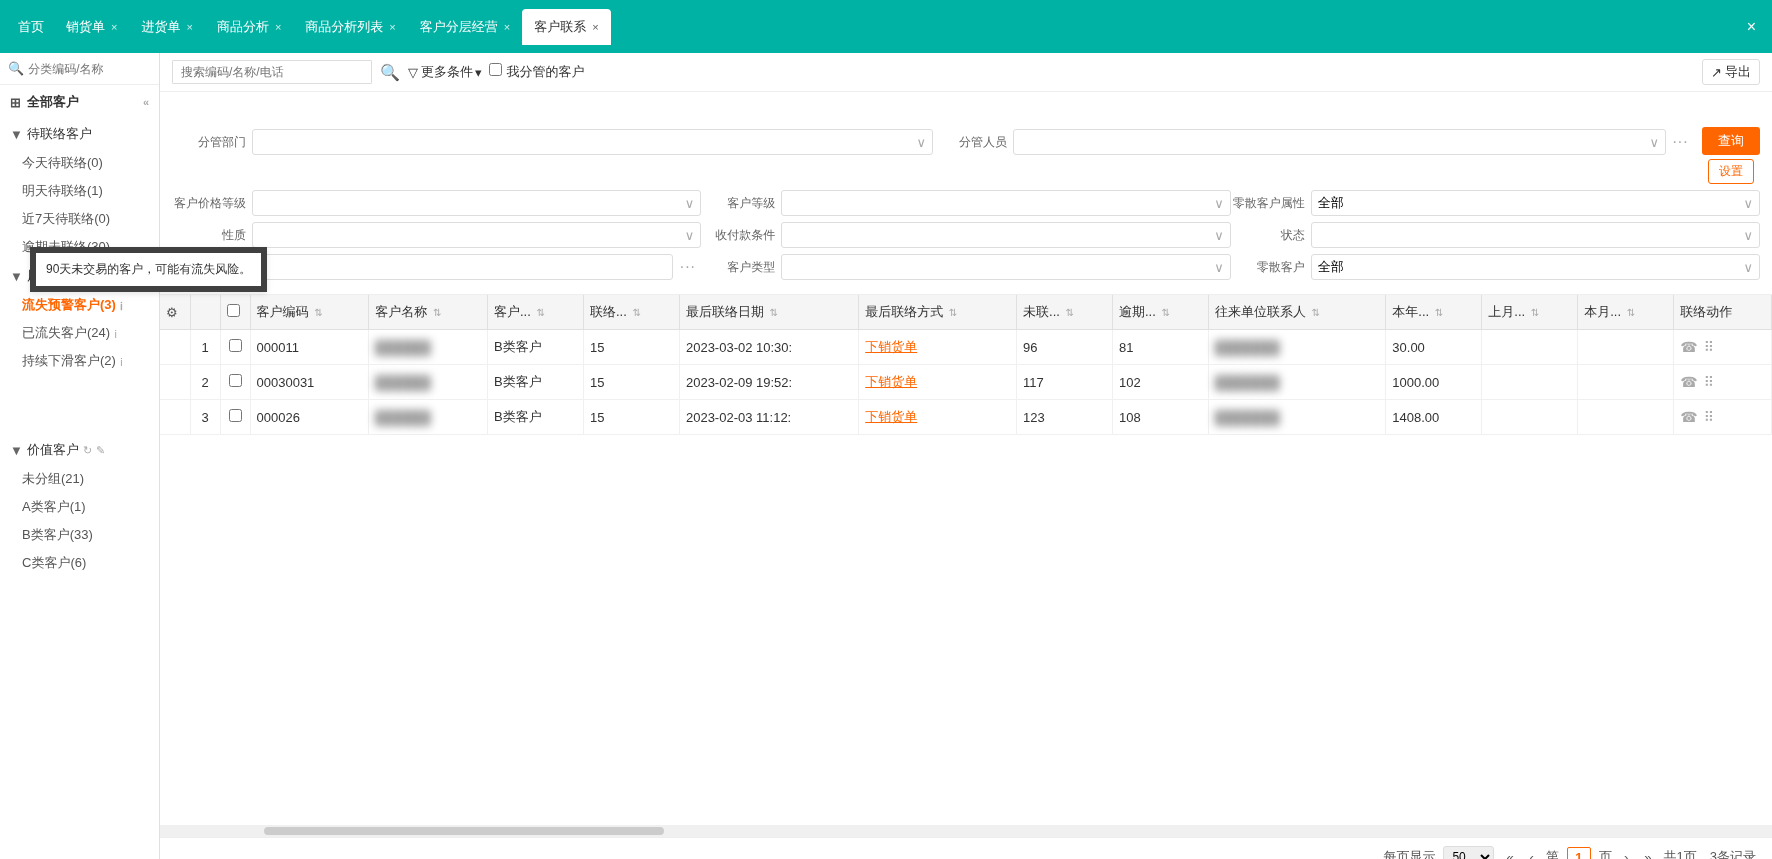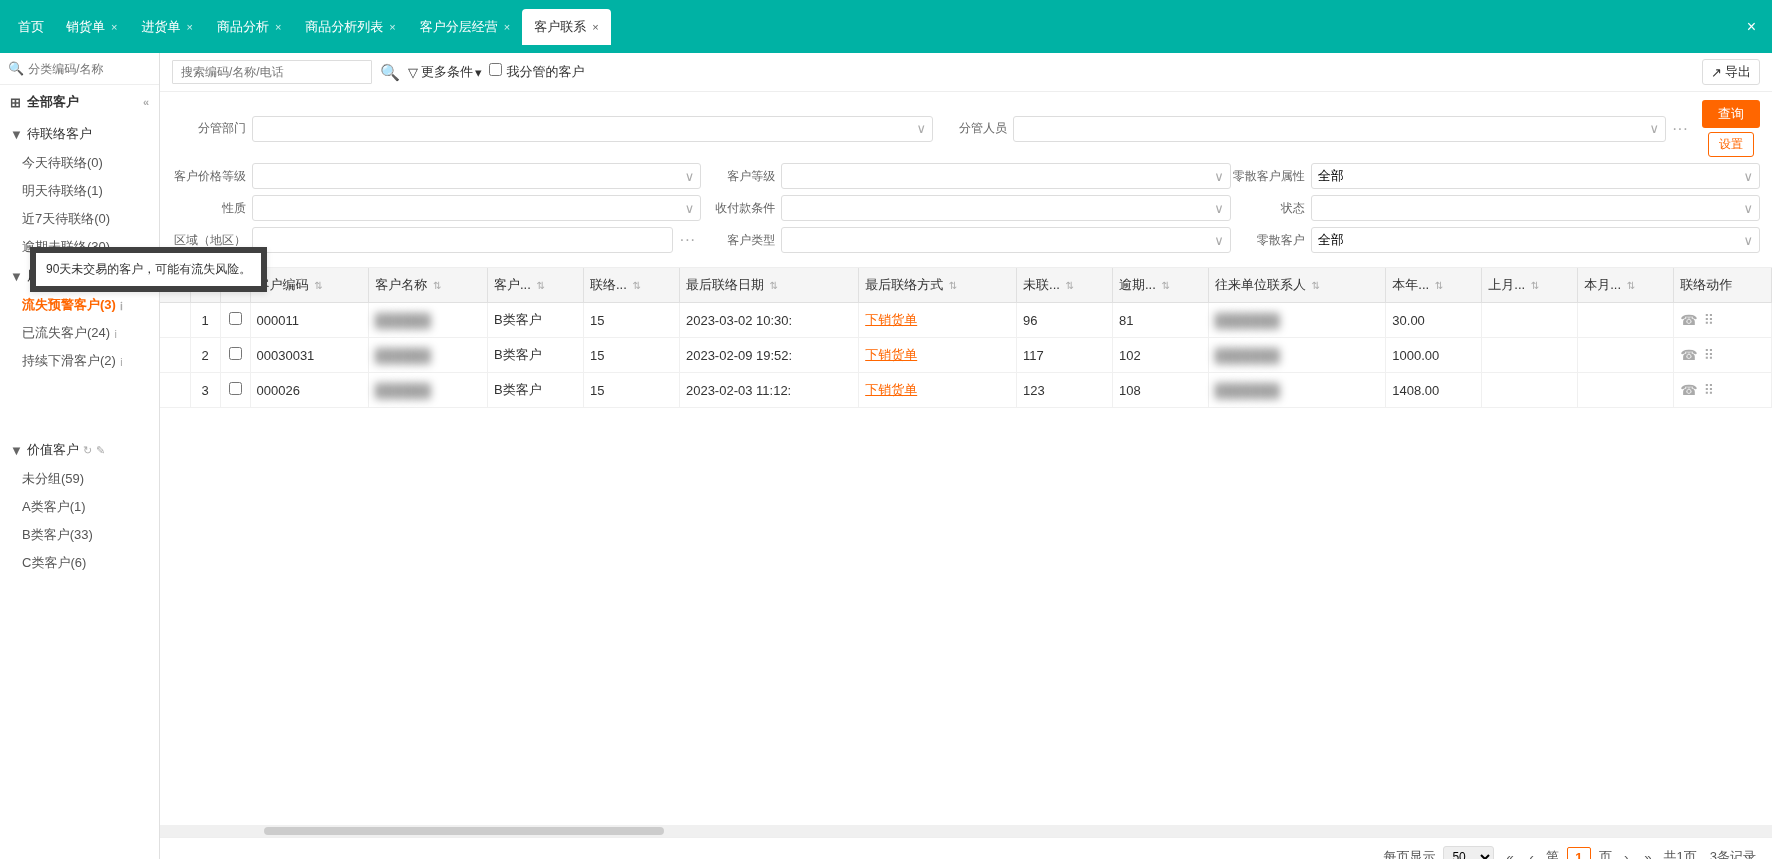--- a/index.html
+++ b/index.html
@@ -272,20 +272,21 @@
       cursor: pointer;
       font-size: 12px;
       margin-top: 4px;
     }
     .filter-actions {
       display: flex;
       flex-direction: column;
       align-items: center;
       margin-left: 8px;
       flex-shrink: 0;
+      margin-top: 27px;
     }
 
     
     .table-area {
       flex: 1;
       overflow: auto;
       background: white;
     }
     .data-table {
       width: 100%;
@@ -476,21 +477,21 @@
 
     <div class="tooltip-box">90天未交易的客户，可能有流失风险。</div>
 
     <div class="sidebar-group-title" style="margin-top:60px;">
       <span class="arrow">▼</span>
       <span>价值客户</span>
       <span style="margin-left:4px;cursor:pointer;color:#aaa;font-size:11px;">↻</span>
       <span style="margin-left:4px;cursor:pointer;color:#aaa;font-size:11px;">✎</span>
     </div>
     <div class="sidebar-item">
-      <span>未分组(59)</span>
+      <span>未分组(21)</span>
     </div>
     <div class="sidebar-item">
       <span>A类客户(1)</span>
     </div>
     <div class="sidebar-item">
       <span>B类客户(33)</span>
     </div>
     <div class="sidebar-item">
       <span>C类客户(6)</span>
     </div>

